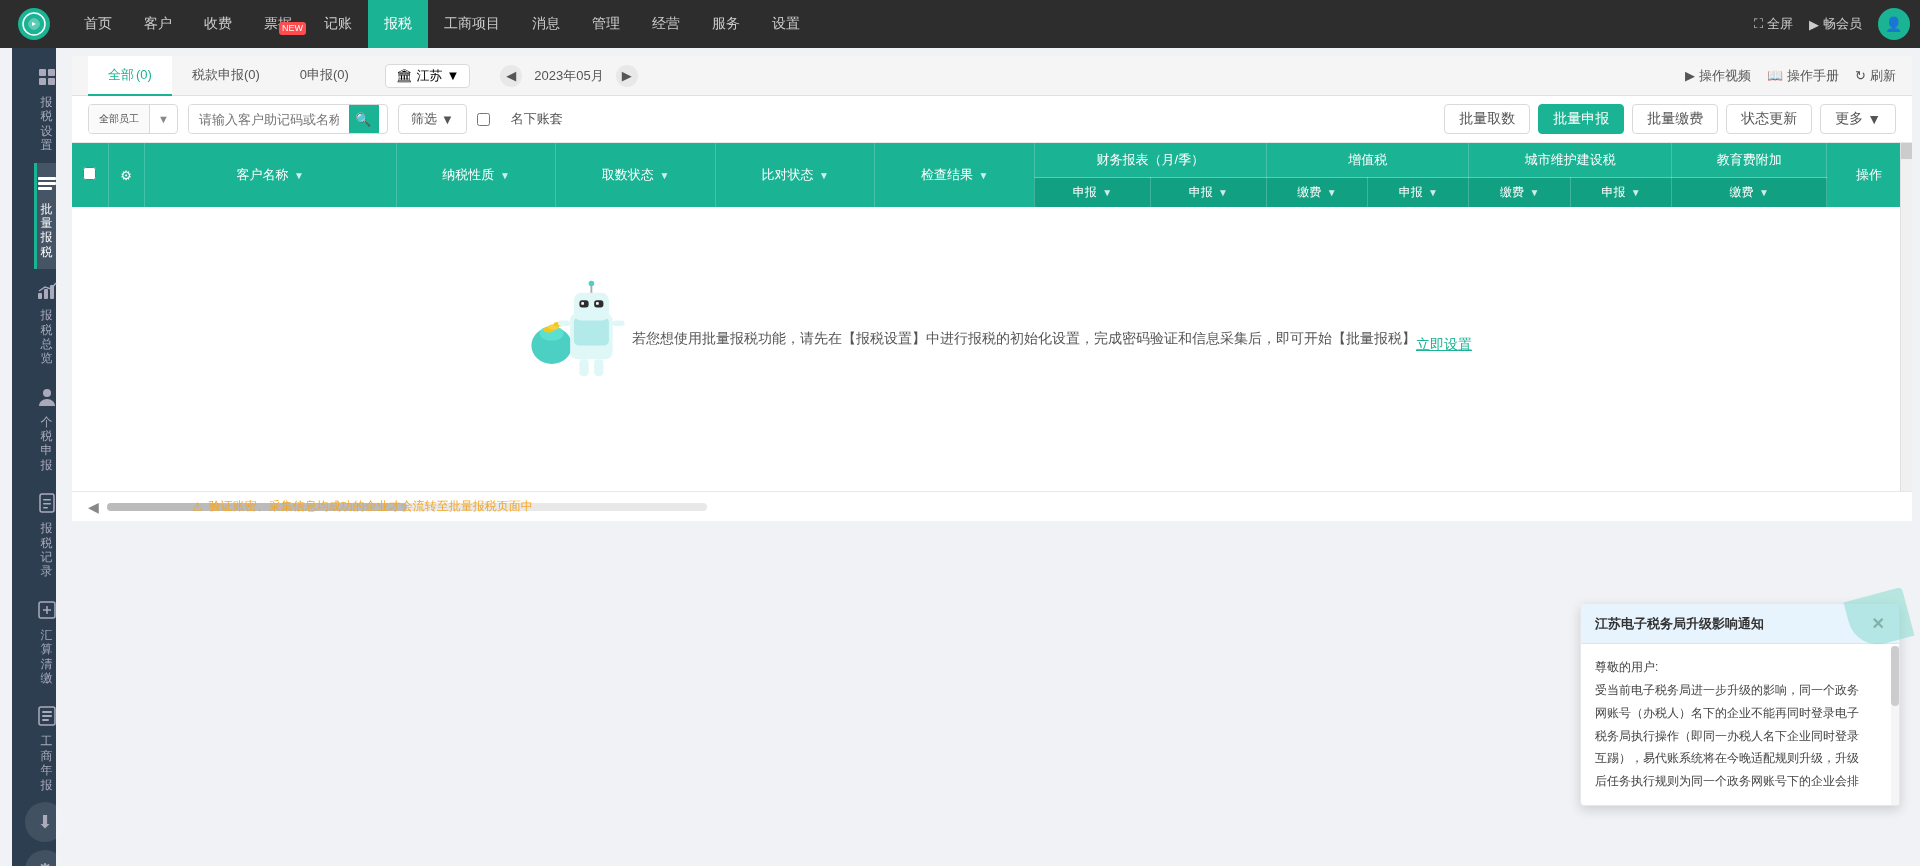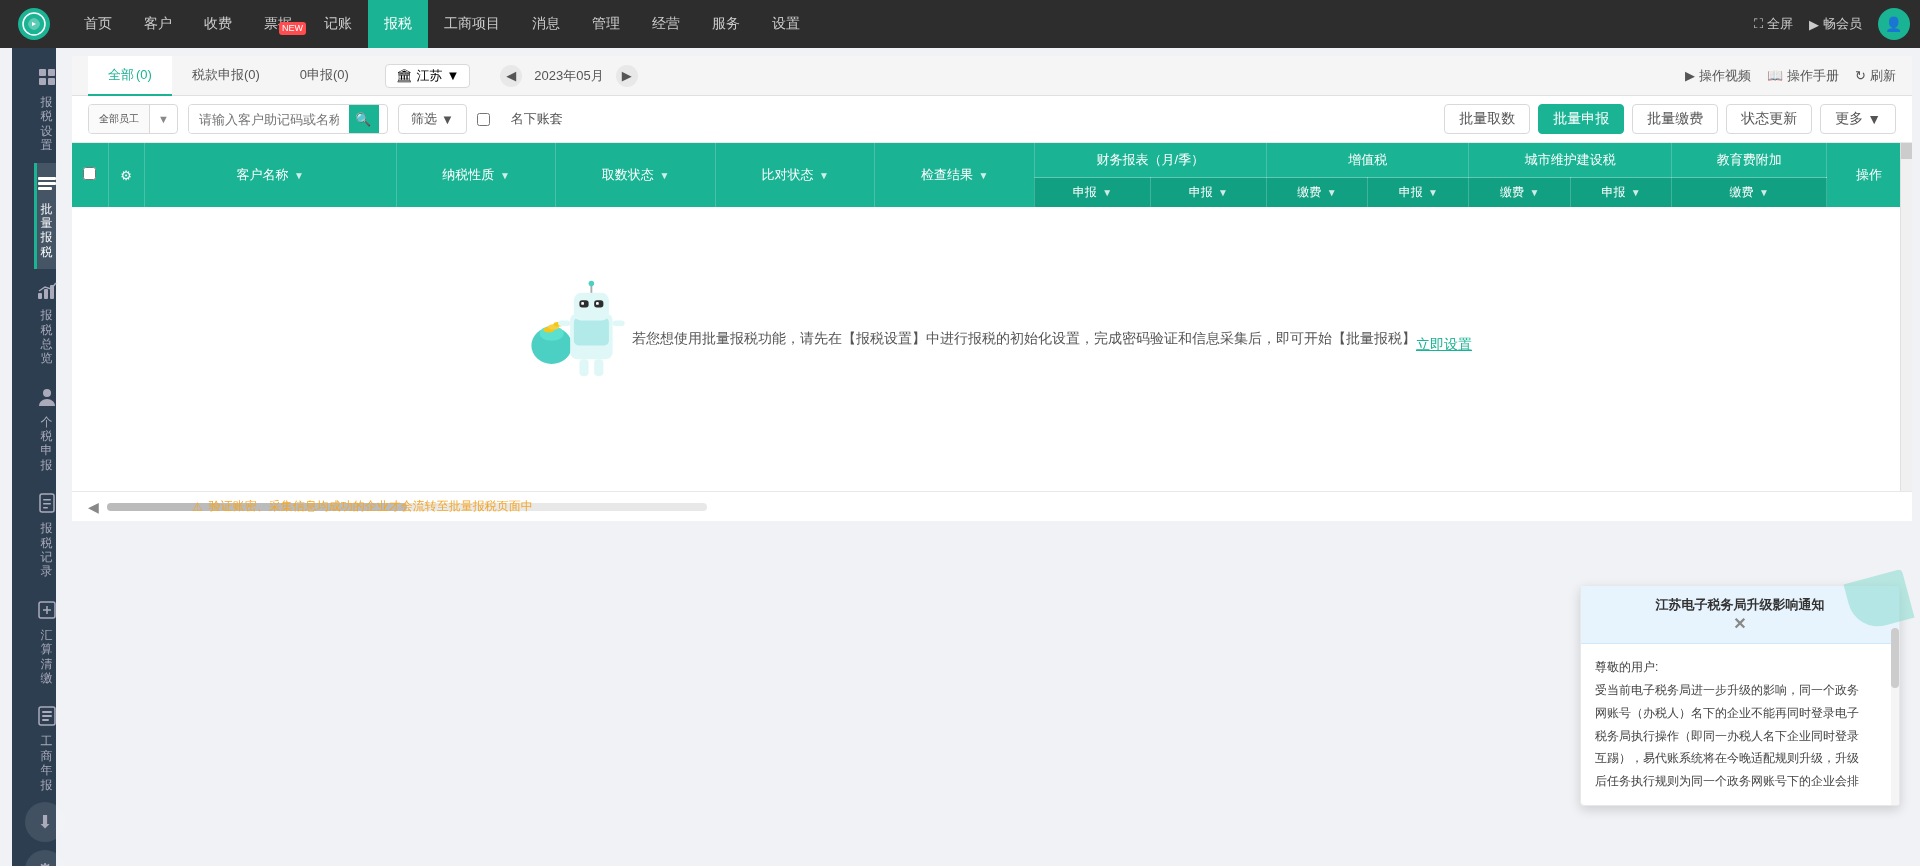--- a/index.html
+++ b/index.html
@@ -468,21 +468,20 @@
     .notification-header {
       background: #e8f4fd;
       padding: 10px 14px;
       font-size: 13px;
       font-weight: bold;
       color: #333;
       display: flex;
       align-items: center;
       justify-content: space-between;
       border-bottom: 1px solid #d0e8f8;
-      flex-direction: column;
     }
     .notification-close {
       cursor: pointer;
       color: #888;
       font-size: 16px;
     }
     .notification-body {
       padding: 12px 14px;
       font-size: 12px;
       color: #444;

